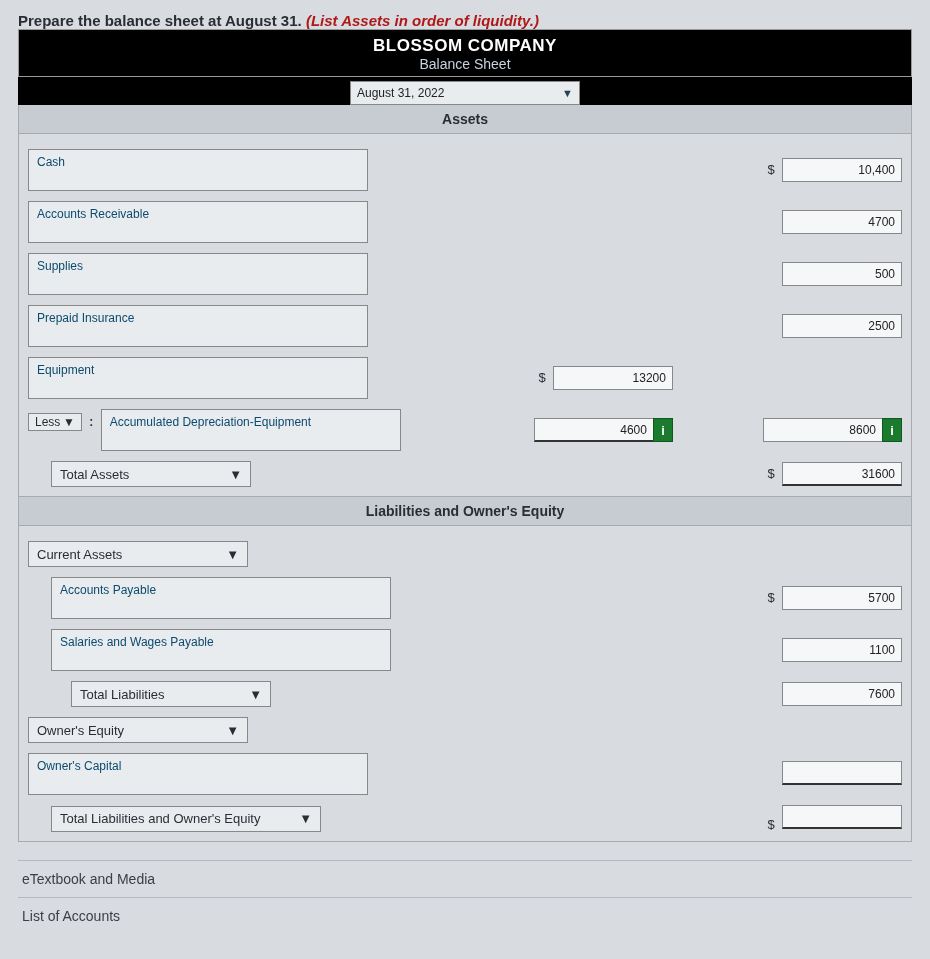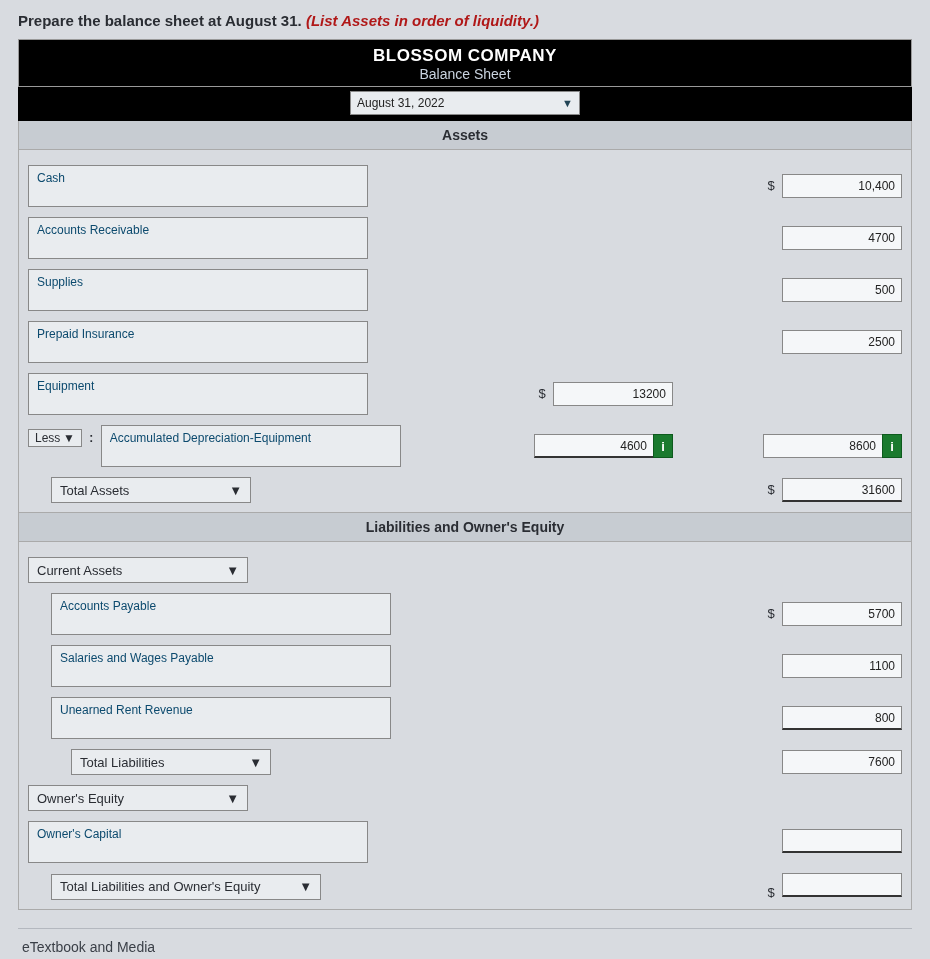--- a/index.html
+++ b/index.html
@@ -4,32 +4,32 @@
 <style>
   * { box-sizing: border-box; }
   body {
     margin: 0;
     padding: 12px 18px;
     font-family: Arial, Helvetica, sans-serif;
     background: #d8dbe0;
     color: #2a2d33;
     width: 930px;
   }
-  .instruction { font-size: 15px; font-weight: bold; margin-bottom: 10px; }
+  .instruction { font-size: 15px; font-weight: bold; }
   .instruction .hint { color: #b01818; font-style: italic; font-weight: bold; }
   .sheet-header {
     background: #000;
     color: #fff;
     text-align: center;
     padding: 6px 0 0 0;
     border: 1px solid #999;
   }
   .sheet-header .company { font-weight: bold; font-size: 17px; letter-spacing: 0.5px; }
   .sheet-header .title { font-size: 14px; color:#c9d3df; padding-bottom:4px;}
-  .date-row { background:#000; padding:4px 0 6px 0; text-align:center;}
+  .date-row { background:#000; padding:4px 0 0 0; text-align:center;}
   .dropdown {
     display:inline-flex; align-items:center; justify-content:space-between;
     background:#e9ecef; border:1px solid #888; color:#222;
     font-size:12px; padding:3px 6px; min-width:230px; height:24px;
   }
   .dropdown .chev { font-size:11px; color:#245; }
   .section-bar {
     background:#c7ccd2; text-align:center; font-weight:bold;
     font-size:14px; padding:6px 0; border:1px solid #aaa; border-top:none;
   }
@@ -201,25 +201,20 @@
       <span class="num">5700</span>
     </td>
   </tr>
 
   <tr>
     <td class="col-label indent1"><span class="field w340">Salaries and Wages Payable</span></td>
     <td class="col-mid"></td>
     <td class="col-right"><span class="num">1100</span></td>
   </tr>
 
-  <tr>
-    <td class="col-label indent1"><span class="field w340">Unearned Rent Revenue</span></td>
-    <td class="col-mid"></td>
-    <td class="col-right"><span class="num underline">800</span></td>
-  </tr>
 
   <tr>
     <td class="col-label indent2">
       <span class="sel" style="min-width:200px">
         <span>Total Liabilities</span>
         <span class="chev">▼</span>
       </span>
     </td>
     <td class="col-mid"></td>
     <td class="col-right"><span class="num">7600</span></td>

